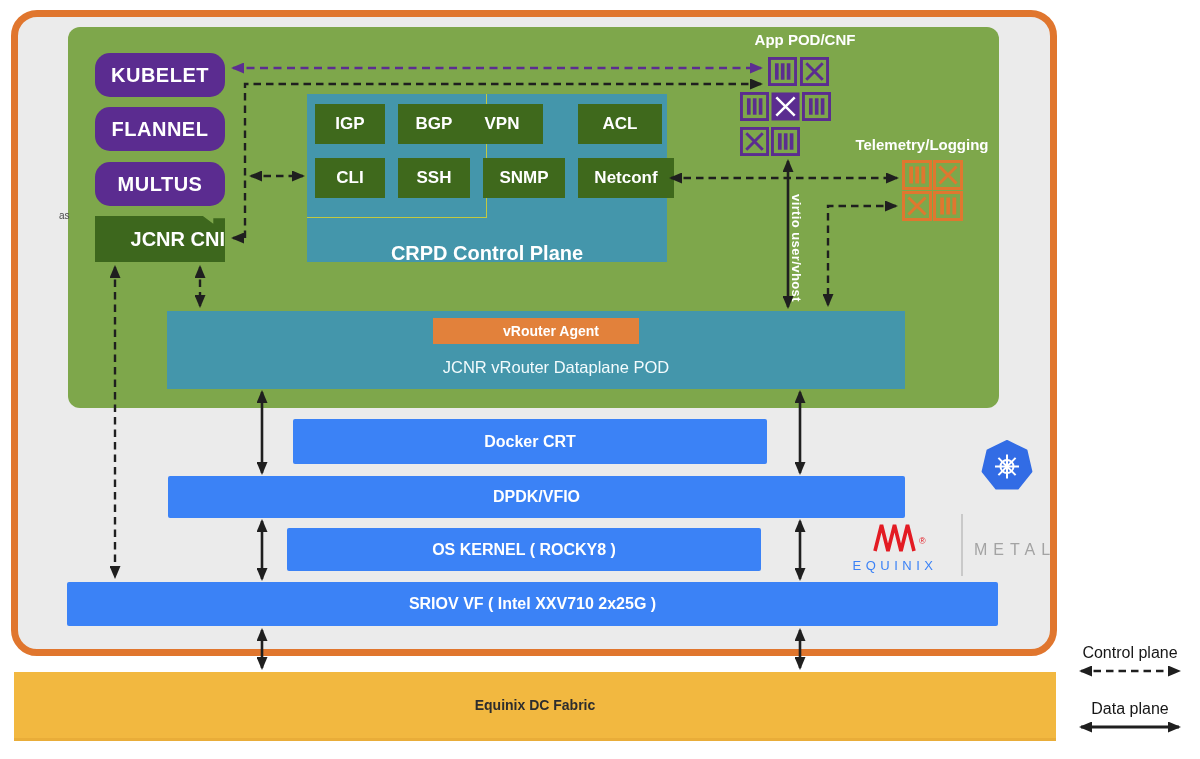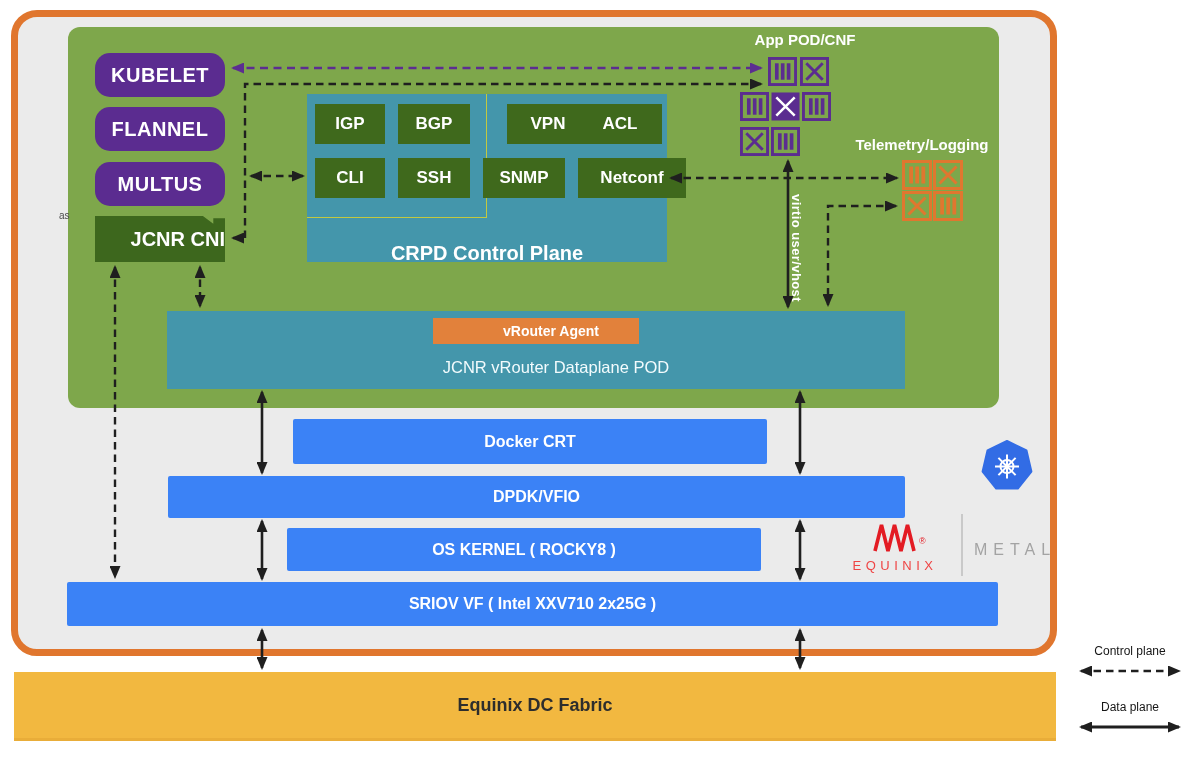--- a/index.html
+++ b/index.html
@@ -49,31 +49,31 @@
     writing-mode:vertical-rl;text-align:center;letter-spacing:.4px;
   }
   .pod{position:absolute;width:29px;height:29px;color:#5b2d90;}
   .pod.orange{color:#e0772f;width:30px;height:30px;}
   
   .hbar{
     background:#3b82f6;color:#ffffff;font-weight:700;font-size:16px;
     display:flex;align-items:center;justify-content:center;border-radius:2px;
   }
   
-  .eqx-word{left:840px;top:558px;width:110px;text-align:center;color:#ef4444;font-size:13px;letter-spacing:4.5px;font-weight:400;}
+  .eqx-word{left:840px;top:558px;width:110px;text-align:center;color:#3b82f6;font-size:13px;letter-spacing:4.5px;font-weight:400;}
   .eqx-reg{left:919px;top:536px;color:#e31b23;font-size:9px;}
   .divider{left:961px;top:514px;width:2px;height:62px;background:#c9c9c9;}
   .metal{left:974px;top:541px;color:#a3a3a3;font-size:16px;letter-spacing:6px;font-weight:400;}
   
   .fabric{
     left:14px;top:672px;width:1042px;height:69px;background:#f2b840;border-bottom:3px solid #e9ad39;
-    color:#2d2d2d;font-weight:700;font-size:18px;display:flex;align-items:center;justify-content:center;box-sizing:border-box;
-  }
-  
-  .legend-t{width:112px;text-align:center;color:#161616;font-size:12px;}
+    color:#2d2d2d;font-weight:700;font-size:14px;display:flex;align-items:center;justify-content:center;box-sizing:border-box;
+  }
+  
+  .legend-t{width:112px;text-align:center;color:#161616;font-size:16px;}
   
   svg.arrows{position:absolute;left:0;top:0;width:1200px;height:759px;pointer-events:none;z-index:6;}
 </style>
 </head>
 <body>
 
 <div class="stage">
 
   <svg width="0" height="0" style="position:absolute" aria-hidden="true">
     <defs>
@@ -109,26 +109,26 @@
     </div>
   <div class="abs jcnr">
       <span>JCNR CNI</span>
     </div>
   <div class="abs as-note">as</div>
 
   <div class="abs crpd"></div>
   <div class="abs crpd-sub"></div>
   <div class="abs gbtn" style="left:315px;top:104px;width:70px">IGP</div>
   <div class="abs gbtn" style="left:398px;top:104px;width:72px">BGP</div>
-  <div class="abs gbtn" style="left:507px;top:104px;width:82px">VPN</div>
+  <div class="abs gbtn" style="left:461px;top:104px;width:82px">VPN</div>
   <div class="abs gbtn" style="left:578px;top:104px;width:84px">ACL</div>
   <div class="abs gbtn" style="left:315px;top:158px;width:70px">CLI</div>
   <div class="abs gbtn" style="left:398px;top:158px;width:72px">SSH</div>
   <div class="abs gbtn" style="left:483px;top:158px;width:82px">SNMP</div>
-  <div class="abs gbtn" style="left:578px;top:158px;width:108px">Netconf</div>
+  <div class="abs gbtn" style="left:578px;top:158px;width:96px">Netconf</div>
   <div class="abs crpd-title">CRPD Control Plane</div>
 
   <div class="abs pod-label">App POD/CNF</div>
   <svg class="pod" style="left:768px;top:57px">
       <use href="#sym-bars"></use>
     </svg>
   <svg class="pod" style="left:800px;top:57px">
       <use href="#sym-x"></use>
     </svg>
   <svg class="pod" style="left:740px;top:92px">

